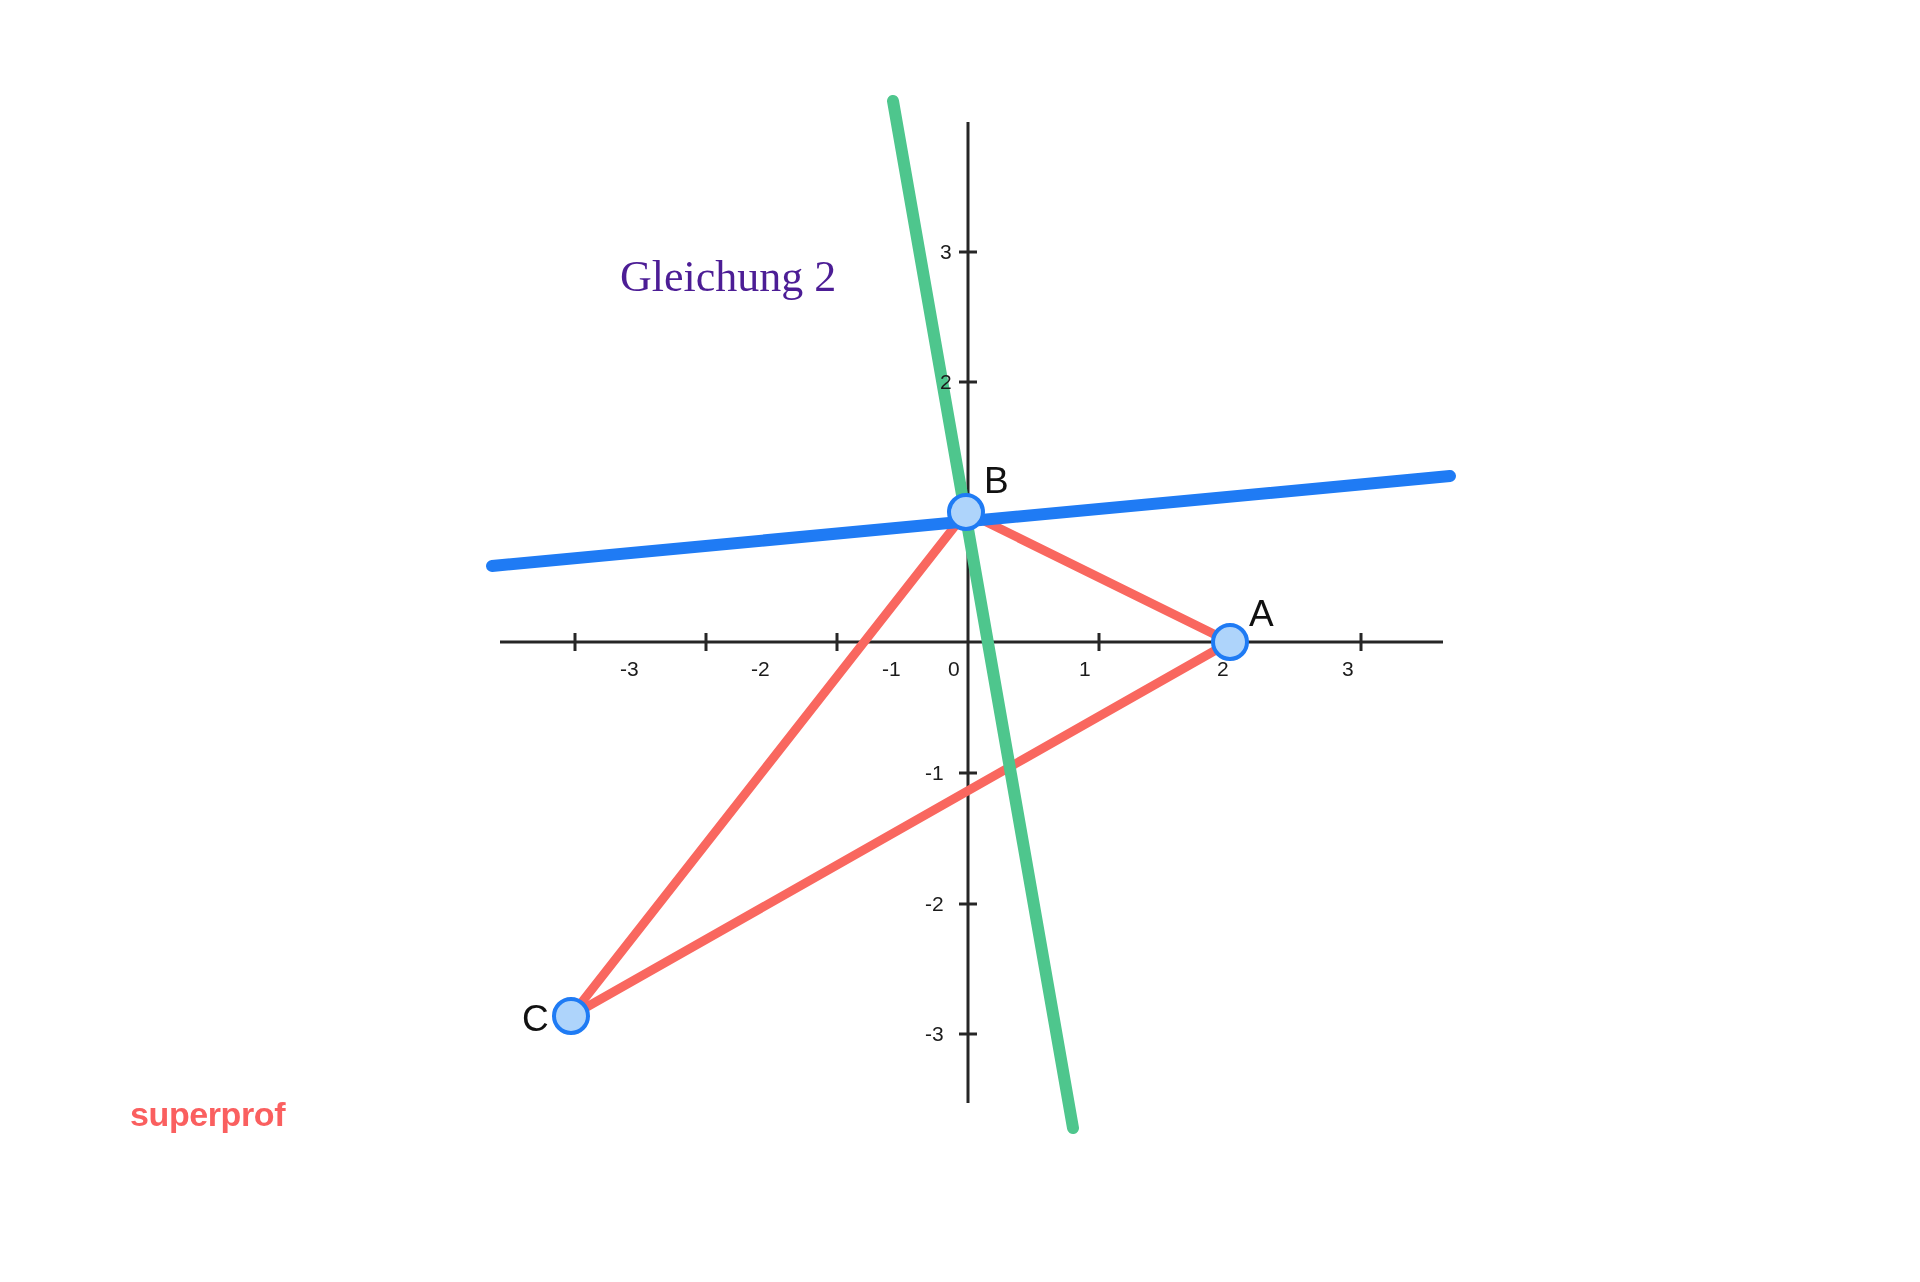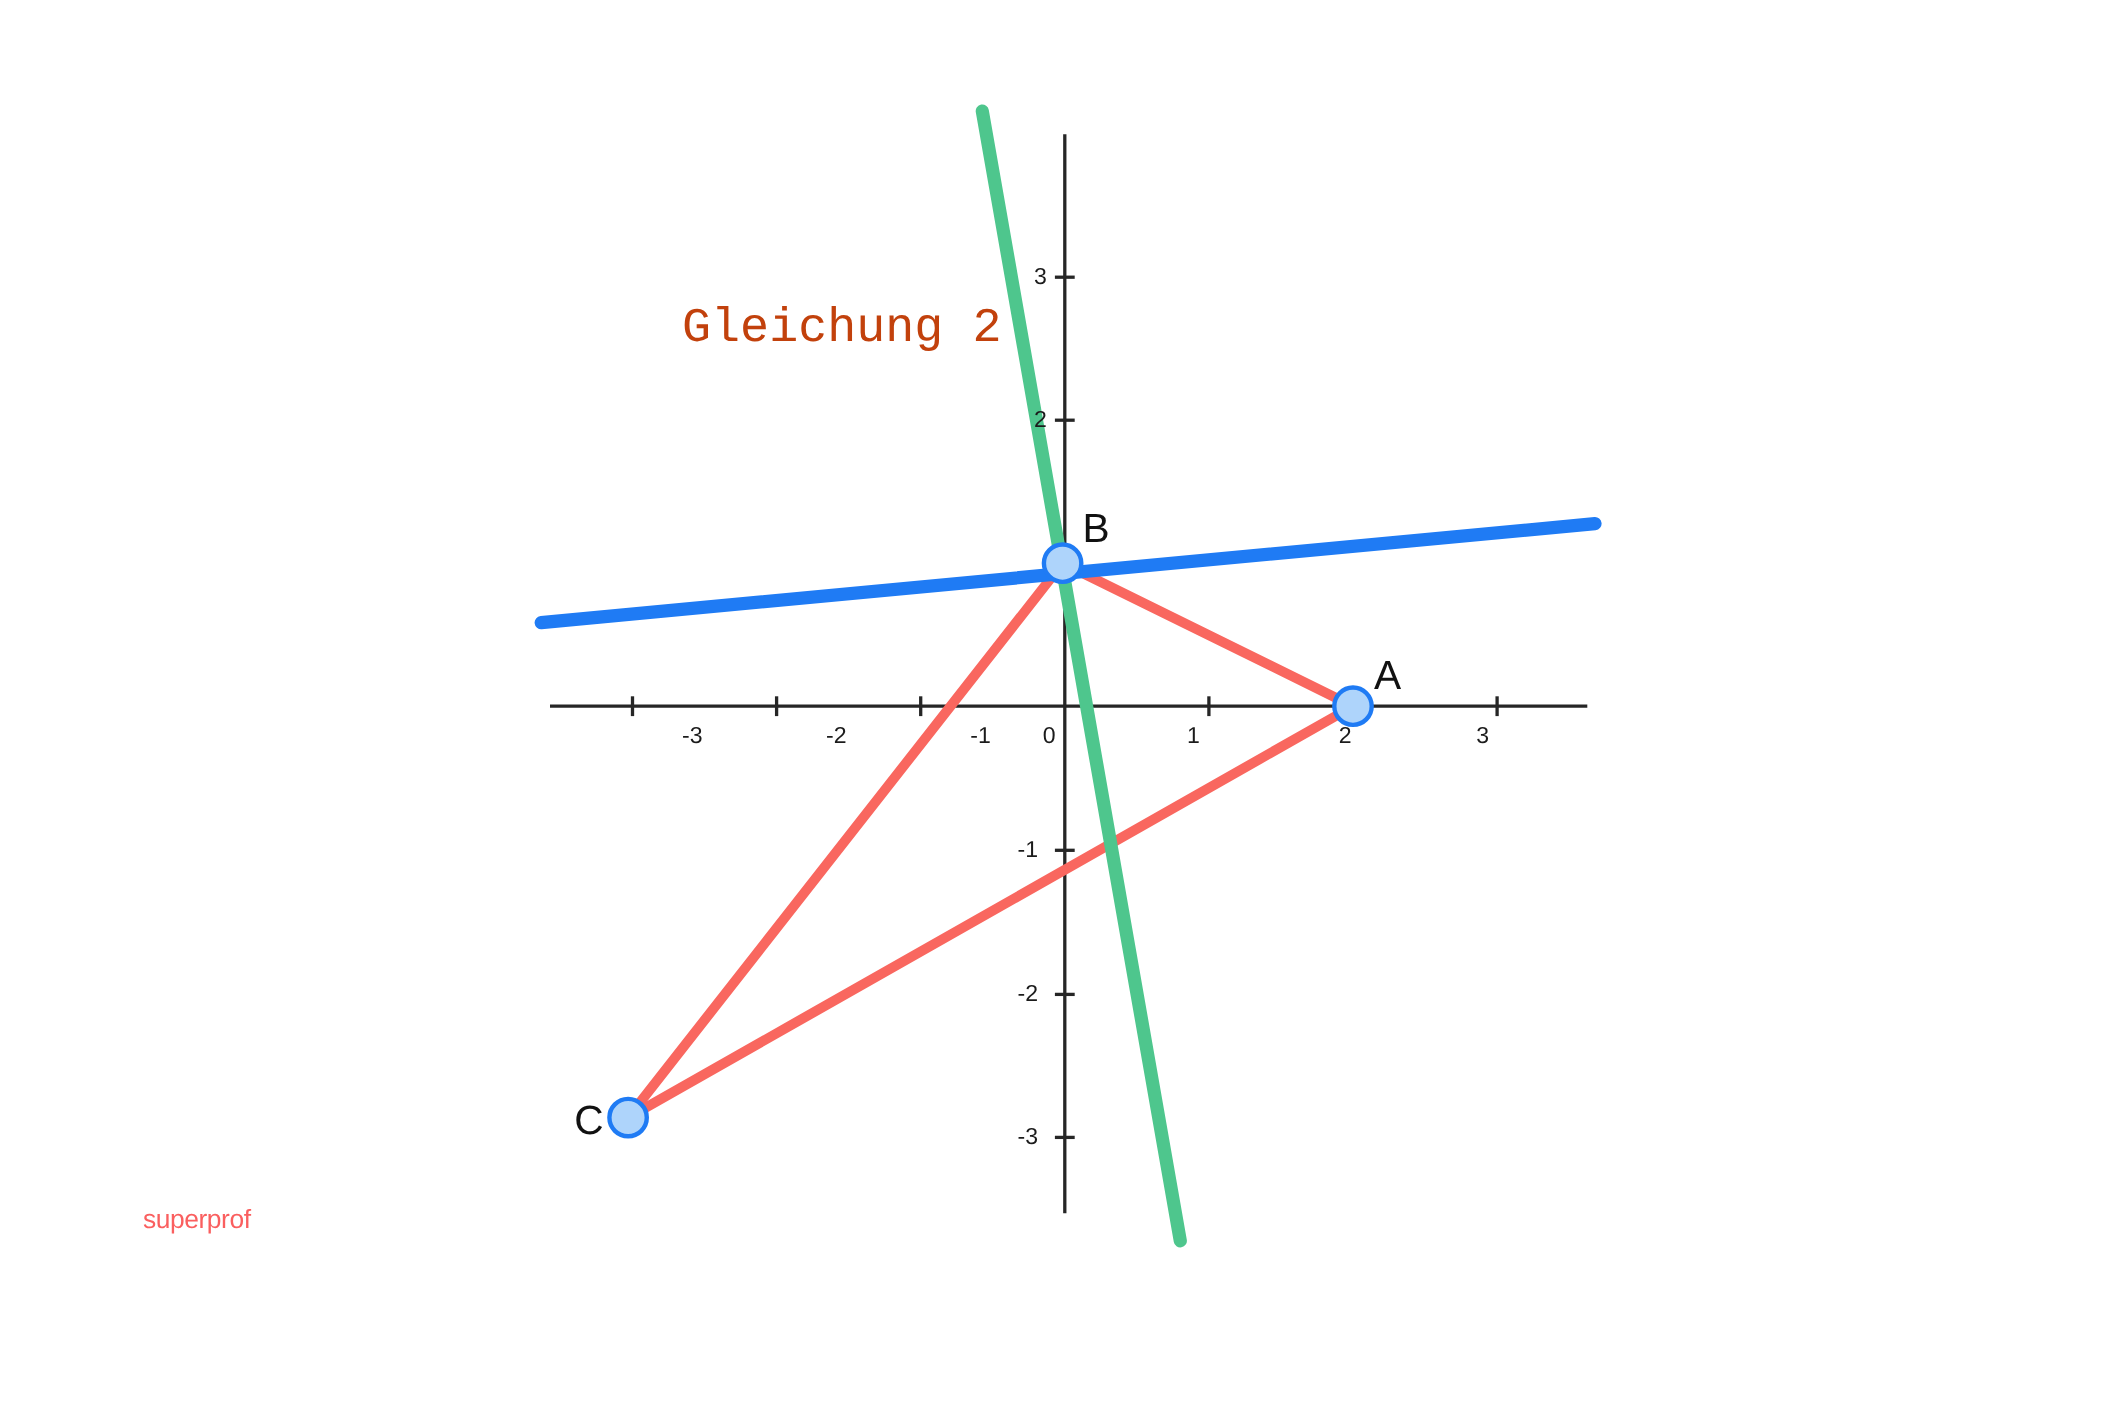--- a/index.html
+++ b/index.html
@@ -38,34 +38,33 @@
   .point-label {
     position: absolute;
     font-family: "Liberation Sans", sans-serif;
     font-size: 37px;
     color: #111111;
     white-space: nowrap;
     line-height: 1;
   }
   .line-label {
     position: absolute;
-    font-family: Liberation Mono, monospace;
+    font-family: Liberation Serif, serif;
     font-size: 44px;
-    color: #c2410c;
+    color: #4c1d95;
     white-space: nowrap;
     line-height: 1;
-    margin-top: 22px;
   }
   #watermark {
     position: absolute;
     left: 130px;
     top: 1097px;
     font-family: "Liberation Sans", sans-serif;
-    font-size: 24px;
-    font-weight: normal;
+    font-size: 34px;
+    font-weight: bold;
     color: #fa5f5f;
     letter-spacing: -0.4px;
     line-height: 1;
   }
 </style>
 </head>
 <body>
 
 <div id="stage">
 

